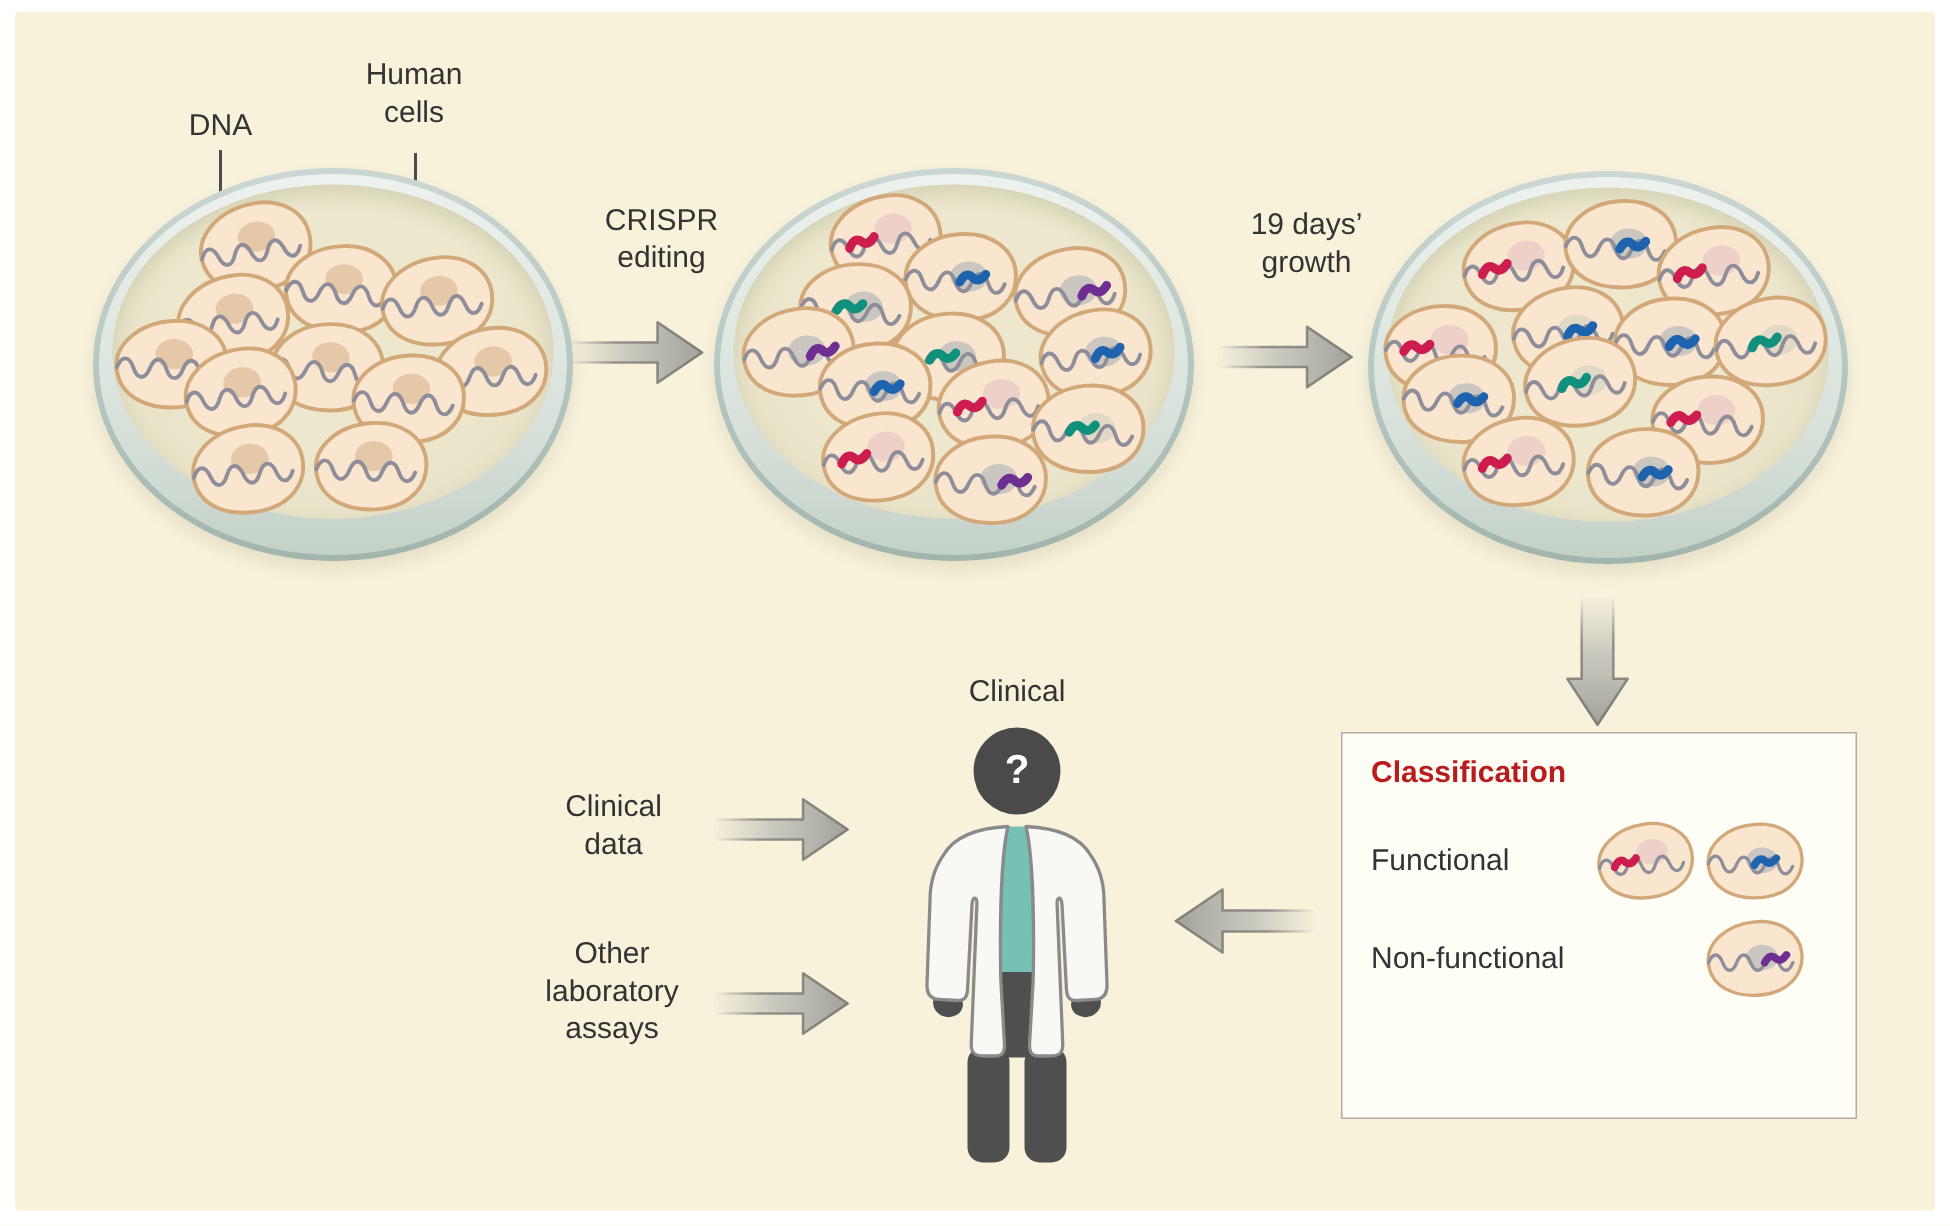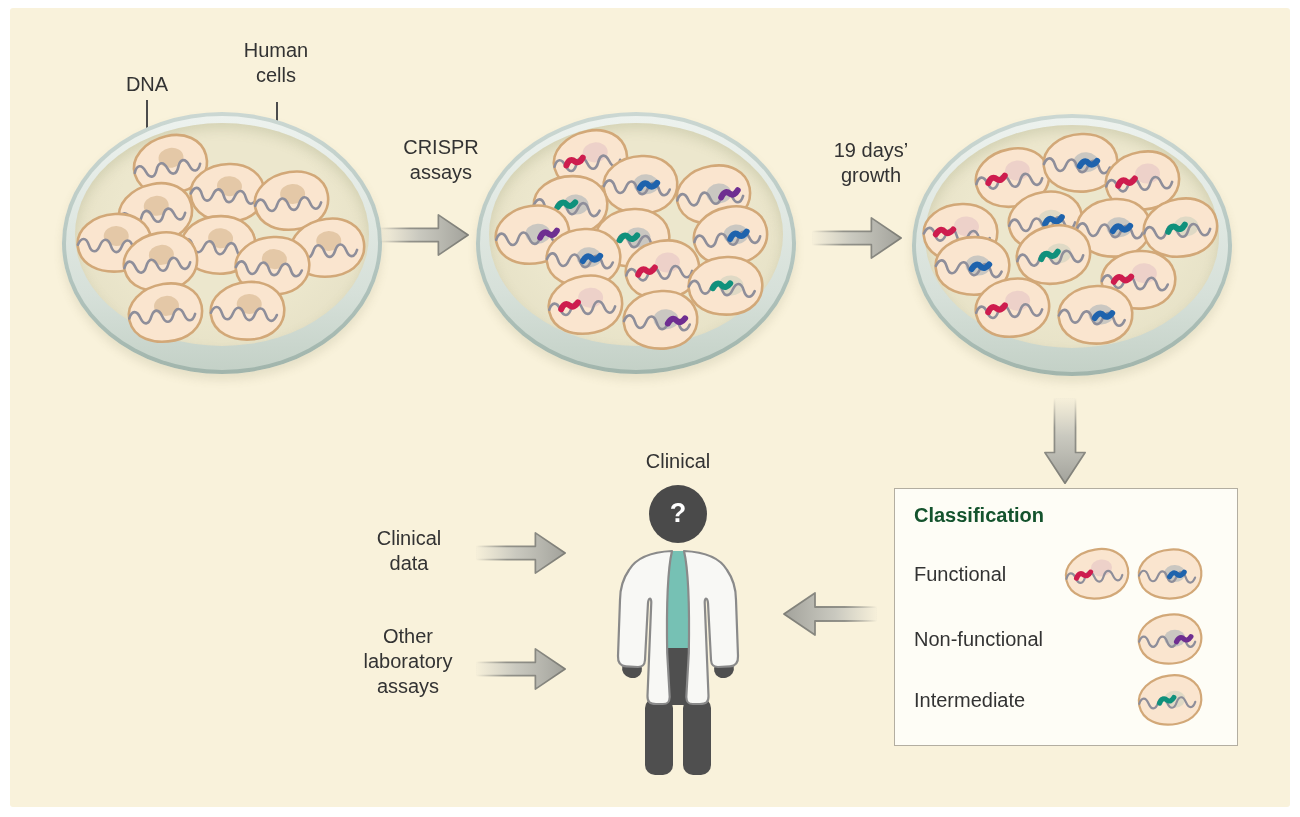--- a/index.html
+++ b/index.html
@@ -14,21 +14,21 @@
        box-shadow:0 6px 10px rgba(110,110,80,.14);}
   .rim2{position:absolute;inset:4px;border-radius:50%;
        background:linear-gradient(#edf2ee,#d6e0d9 70%,#c4d1c7);}
   .agar{position:absolute;left:13px;right:13px;top:11px;bottom:28px;border-radius:50%;
        background:radial-gradient(ellipse at 50% 42%,#ece7cd 50%,#e6e1c6 78%,#dbd7ba);
        box-shadow:inset 0 6px 12px rgba(130,140,100,.22);}
   .cell{position:absolute;width:84px;height:64px;}
   .arrow{position:absolute;}
   .class-box{position:absolute;left:884px;top:480px;width:344px;height:258px;
        background:#fefdf6;border:1.5px solid #b3aea1;box-sizing:border-box;}
-  .class-title{position:absolute;left:19px;top:15px;font-size:20px;font-weight:bold;color:#14532d;}
+  .class-title{position:absolute;left:19px;top:15px;font-size:20px;font-weight:bold;color:#b91c1c;}
   #class-rows{position:absolute;inset:0;}
   .class-row{position:absolute;left:19px;right:32px;height:58px;display:flex;
        justify-content:space-between;align-items:center;}
   .class-row.r0{top:56px}.class-row.r1{top:121px}.class-row.r2{top:182px}
   .class-label{font-size:20px;color:#333333;}
   .class-cells{display:flex;gap:2px;align-items:center;}
   .ccell{width:71px;height:54px;}
   .head{position:absolute;left:639px;top:477px;width:58px;height:58px;border-radius:50%;
        background:#4a4a4a;display:flex;align-items:center;justify-content:center;}
   .head span{color:#ffffff;font-size:27px;font-weight:bold;margin-top:-2px;}
@@ -39,21 +39,21 @@
 
 <div class="frame">
   <div class="panel">
 
     <div class="lbl" style="left:137px;top:64px;text-align:right;">DNA</div>
     <div class="leader" style="left:136px;top:92px;height:64px;"></div>
     <div class="lbl" style="left:266px;top:30px;">Human
 cells</div>
     <div class="leader" style="left:266px;top:94px;height:84px;"></div>
     <div class="lbl" style="left:431px;top:127px;">CRISPR
-assays</div>
+editing</div>
     <div class="lbl" style="left:861px;top:130px;">19 days’
 growth</div>
     <div class="lbl" style="left:668px;top:441px;">Clinical</div>
     <div class="lbl" style="left:399px;top:518px;">Clinical
 data</div>
     <div class="lbl" style="left:398px;top:616px;">Other
 laboratory
 assays</div>
 
     <div id="dishes">
@@ -386,28 +386,17 @@
             <span class="class-label">Non-functional</span>
             <div class="class-cells">
               <div class="ccell" style="transform: rotate(0deg);"><svg viewBox="0 0 84 64" width="71.39999999999999" height="54.4">
     <path d="M42,3 C61,1 77,11 79,27 C81,43 70,57 50,60 C28,63 9,55 6,37 C3,20 20,5 42,3 Z" fill="#fae5cf" stroke="#d2a878" stroke-width="2.6"></path>
     <ellipse cx="48" cy="31" rx="12.5" ry="10" fill="#c7c5c0" opacity="0.95"></ellipse>
     <path d="M6,35 c3,-8 8,-8 11,0 c3,8 8,8 11,0 c3,-8 8,-8 11,0 c3,8 8,8 11,0 c3,-8 8,-8 11,0 c3,8 8,8 11,0" fill="none" stroke="#8e8e9a" stroke-width="2.6" stroke-linecap="round"></path>
     <path d="M50,35 q4,-8 9,-3 q4,3 8,-3" fill="none" stroke="#6f2e91" stroke-width="6" stroke-linecap="round"></path>
   </svg></div>
             </div>
           </div>
-          <div class="class-row r2">
-            <span class="class-label">Intermediate</span>
-            <div class="class-cells">
-              <div class="ccell" style="transform: rotate(-2deg);"><svg viewBox="0 0 84 64" width="71.39999999999999" height="54.4">
-    <path d="M42,3 C61,1 77,11 79,27 C81,43 70,57 50,60 C28,63 9,55 6,37 C3,20 20,5 42,3 Z" fill="#fae5cf" stroke="#d2a878" stroke-width="2.6"></path>
-    <ellipse cx="48" cy="31" rx="12.5" ry="10" fill="#ddd8c4" opacity="0.95"></ellipse>
-    <path d="M6,35 c3,-8 8,-8 11,0 c3,8 8,8 11,0 c3,-8 8,-8 11,0 c3,8 8,8 11,0 c3,-8 8,-8 11,0 c3,8 8,8 11,0" fill="none" stroke="#8e8e9a" stroke-width="2.6" stroke-linecap="round"></path>
-    <path d="M30,35 q4,-8 9,-3 q4,3 8,-3" fill="none" stroke="#0f917c" stroke-width="6" stroke-linecap="round"></path>
-  </svg></div>
-            </div>
-          </div>
         </div>
     </div>
 
   </div>
 </div>
 
 </body></html>

